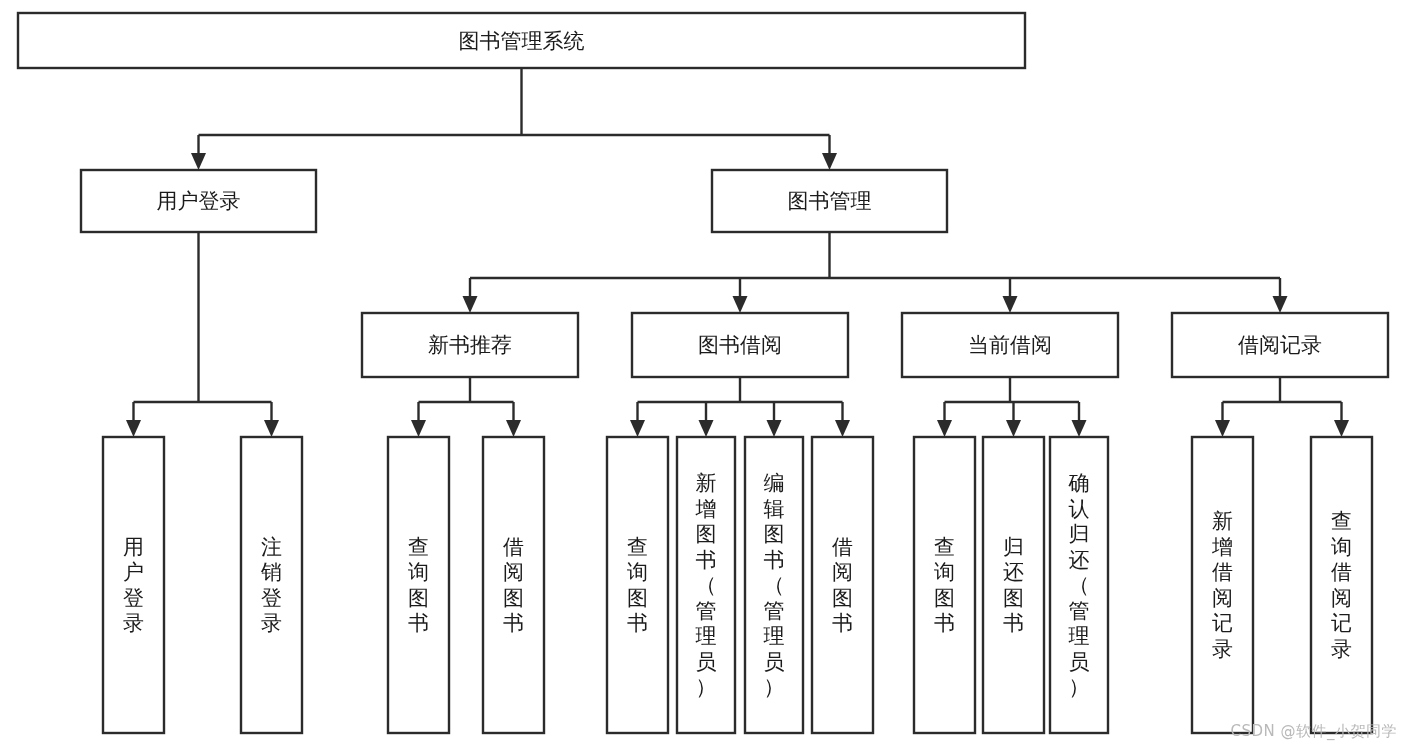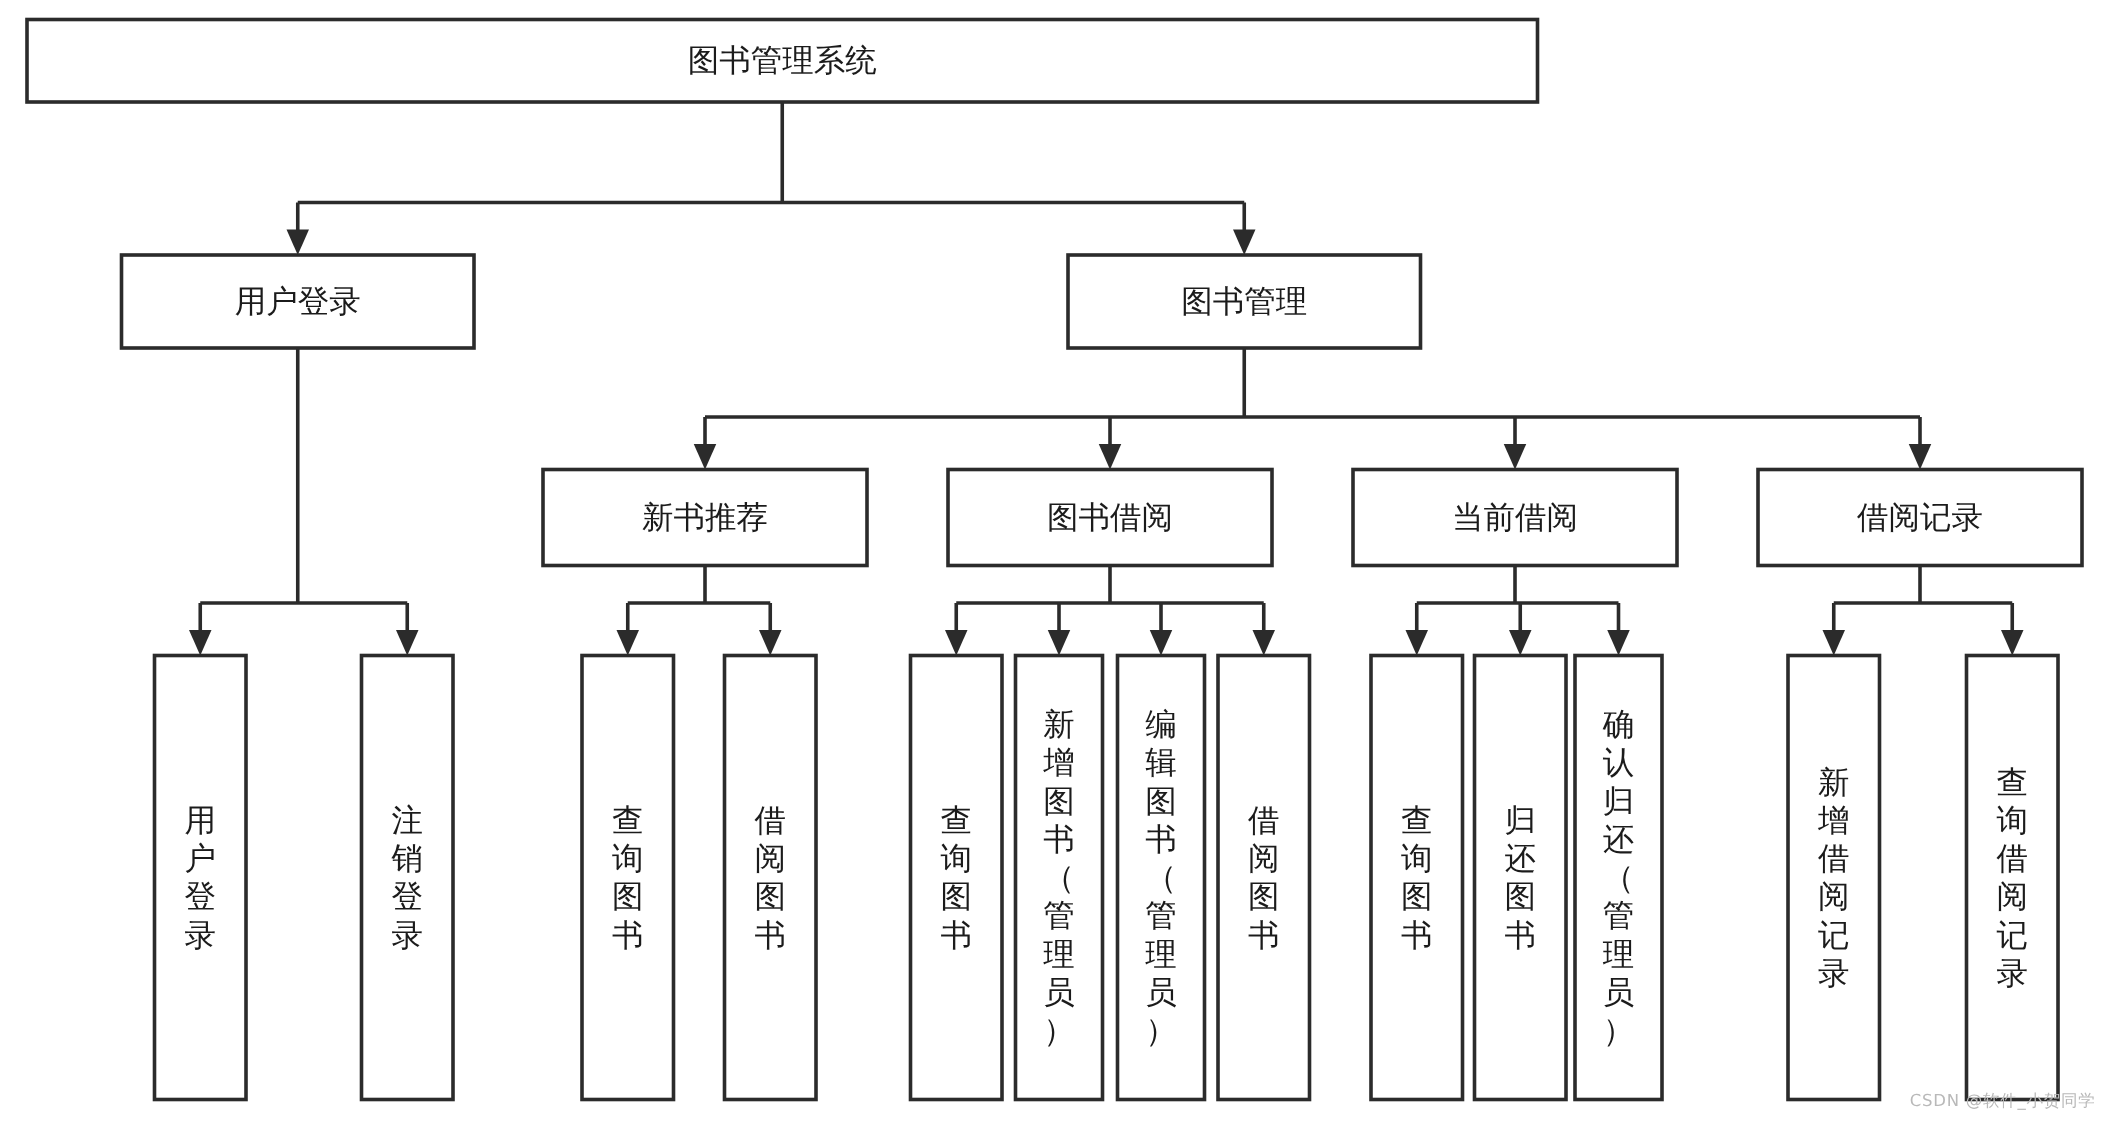--- a/index.html
+++ b/index.html
@@ -51,21 +51,21 @@
   }
   .arrow-head {
     fill: #2b2b2b;
     stroke: none;
   }
   .watermark {
     position: absolute;
     right: 8px;
     bottom: 6px;
     font-family: "DejaVu Sans", "Liberation Sans", sans-serif;
-    font-size: 11px;
+    font-size: 15px;
     color: #b9b9b9;
     letter-spacing: 0.5px;
     white-space: nowrap;
     pointer-events: none;
   }
 </style>
 </head>
 <body>
 
 <div id="diagram-root">

